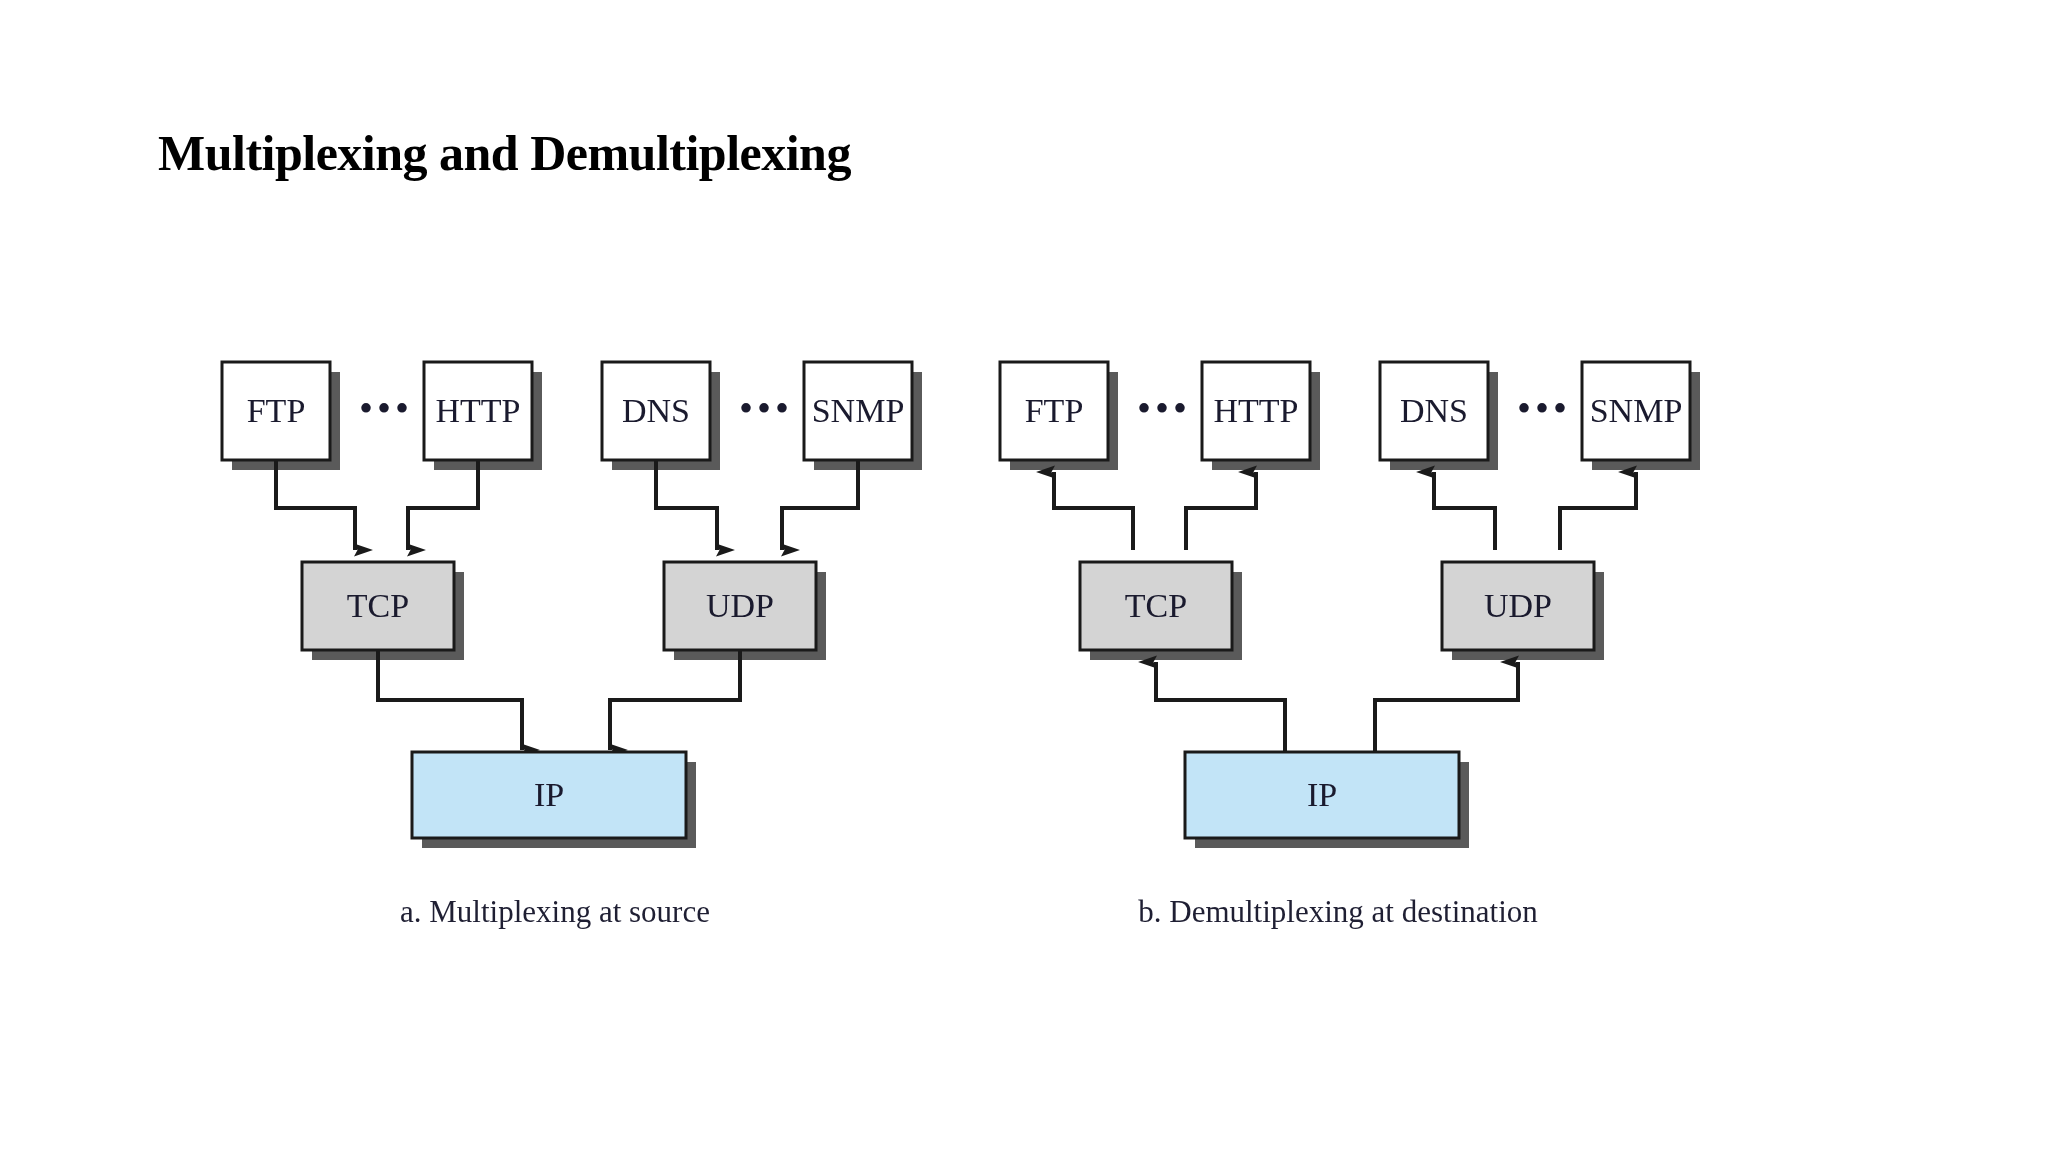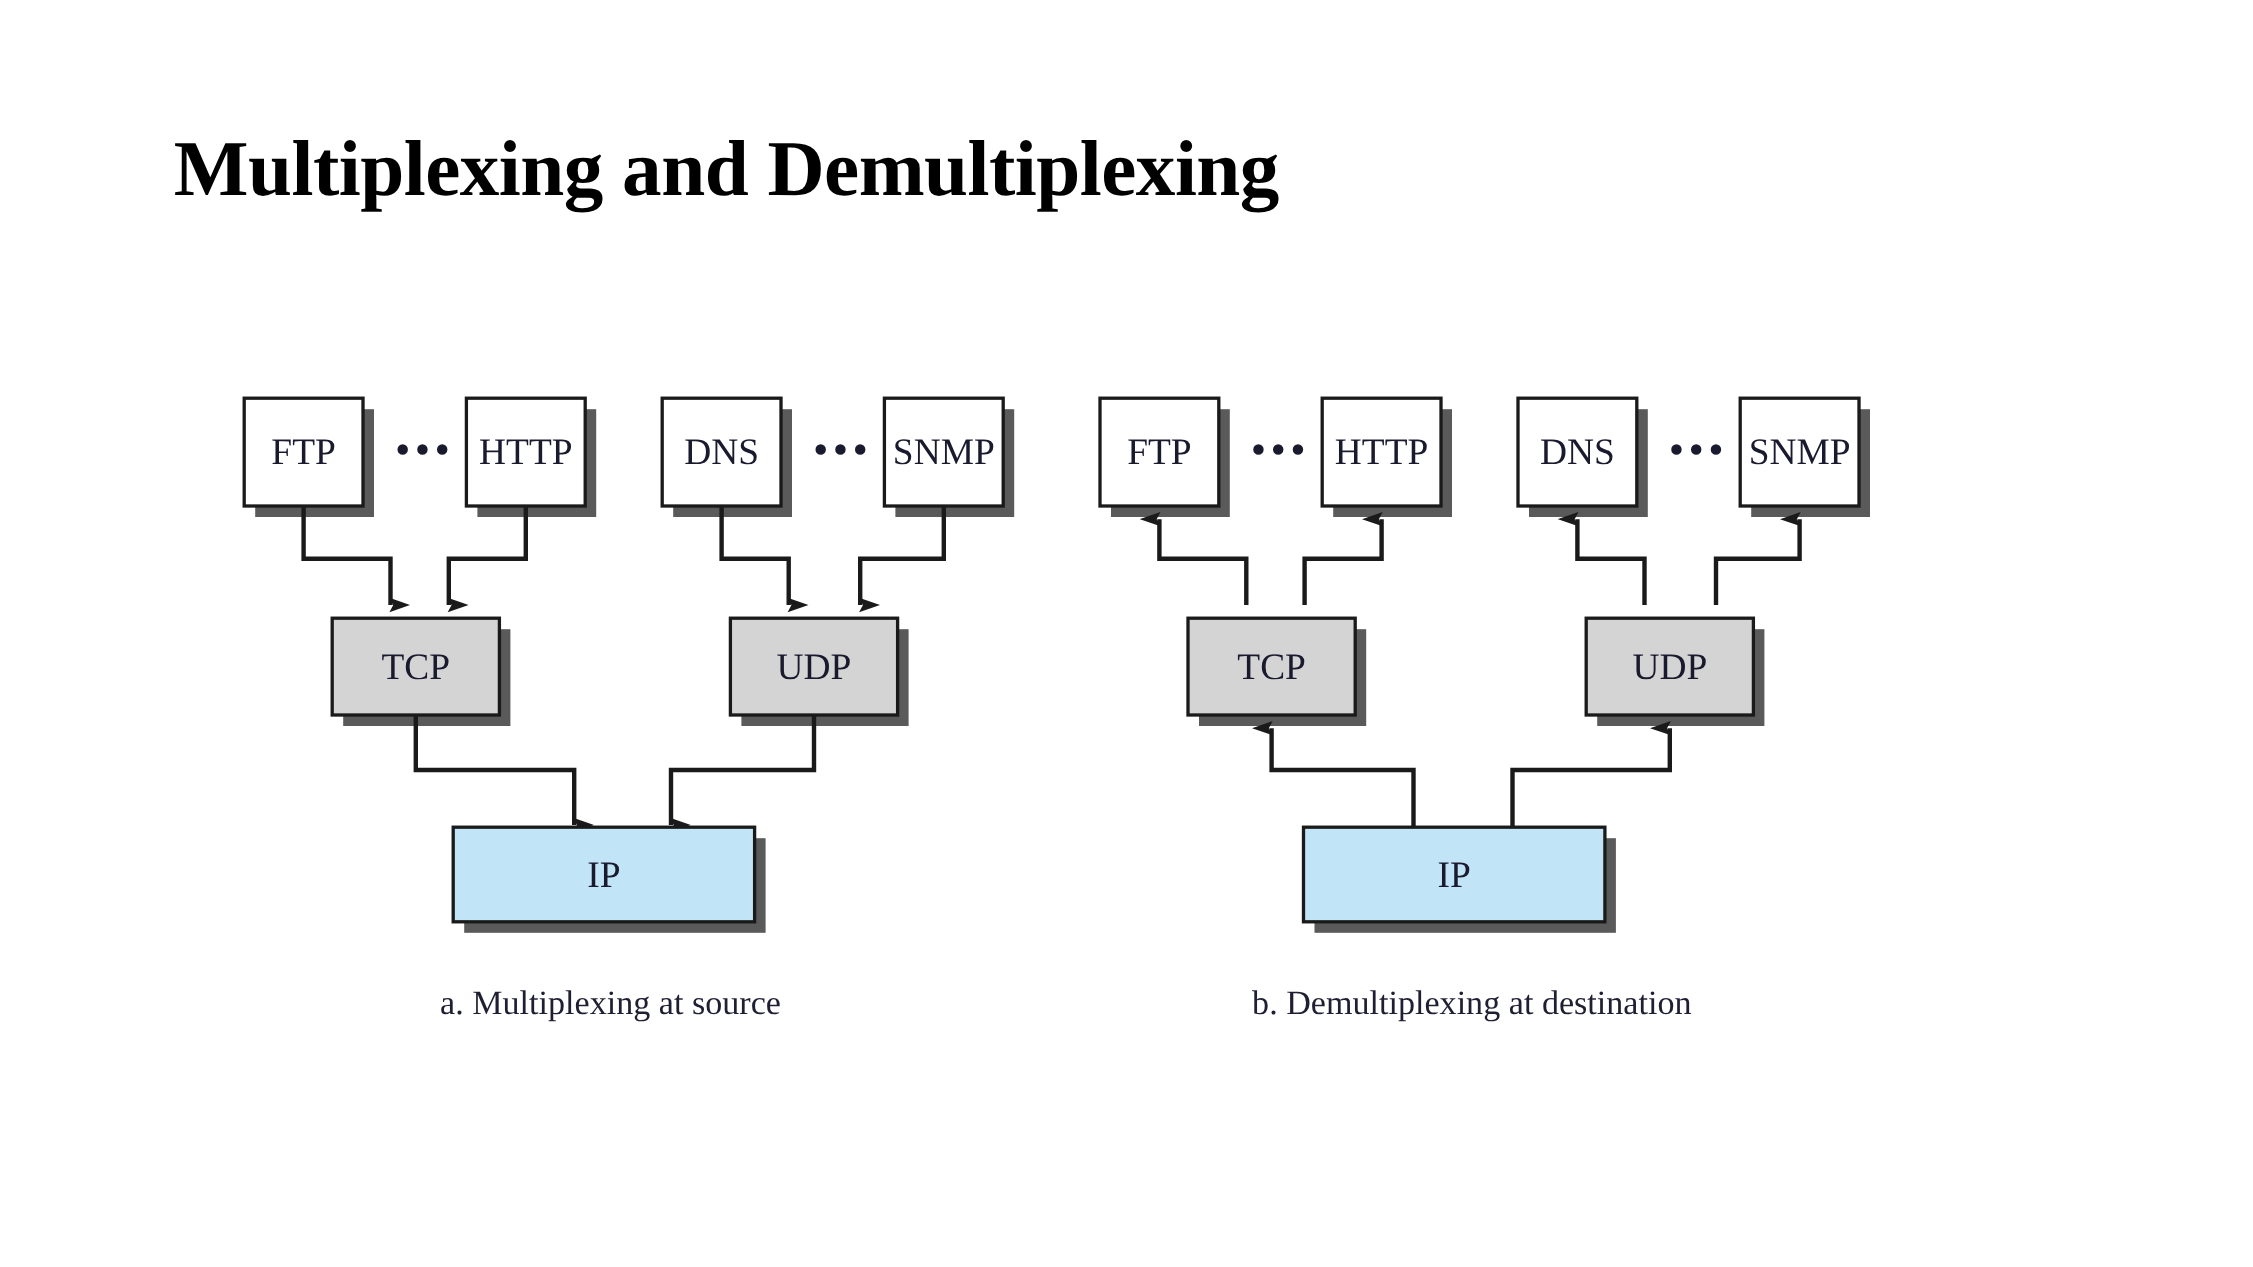--- a/index.html
+++ b/index.html
@@ -21,21 +21,21 @@
     width: 2048px;
     height: 1152px;
     background: #ffffff;
   }
   #slide-title {
     position: absolute;
     left: 158px;
     top: 108px;
     font-family: "Liberation Serif", serif;
     font-weight: bold;
-    font-size: 72px;
+    font-size: 50px;
     line-height: 90px;
     color: #000000;
     letter-spacing: -0.5px;
     white-space: nowrap;
   }
   #figure {
     position: absolute;
     left: 0px;
     top: 300px;
     width: 2044px;

